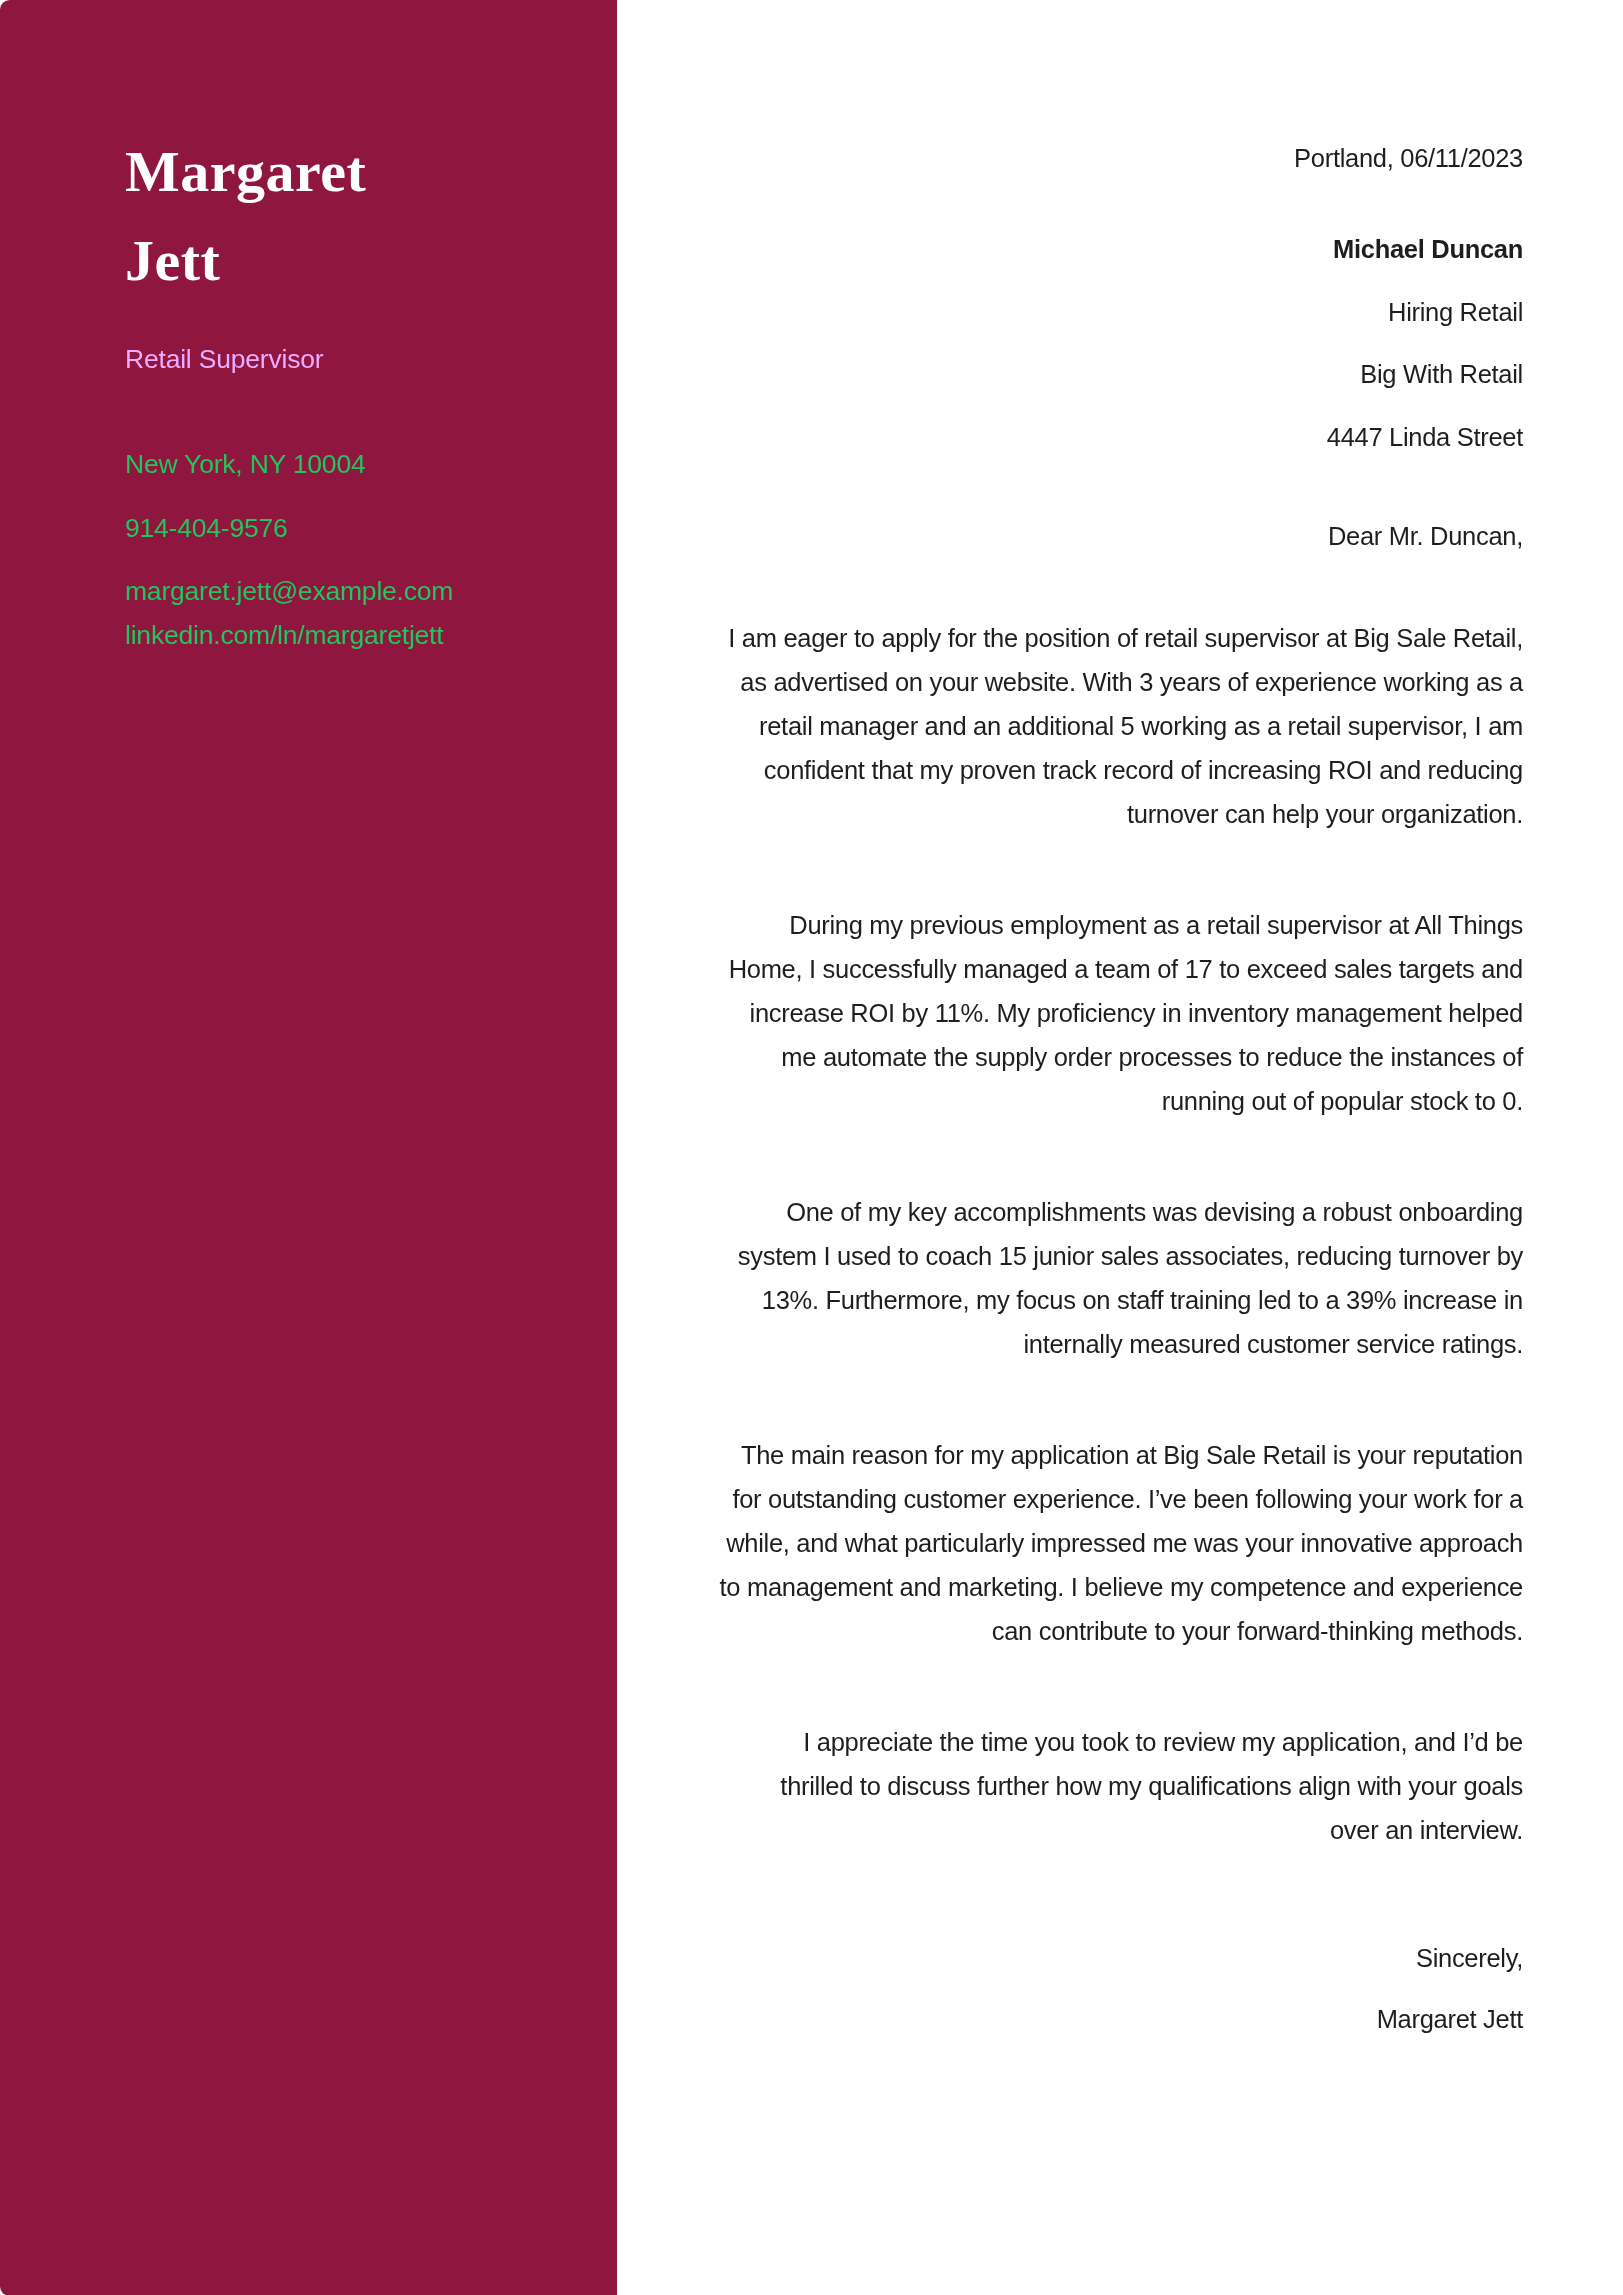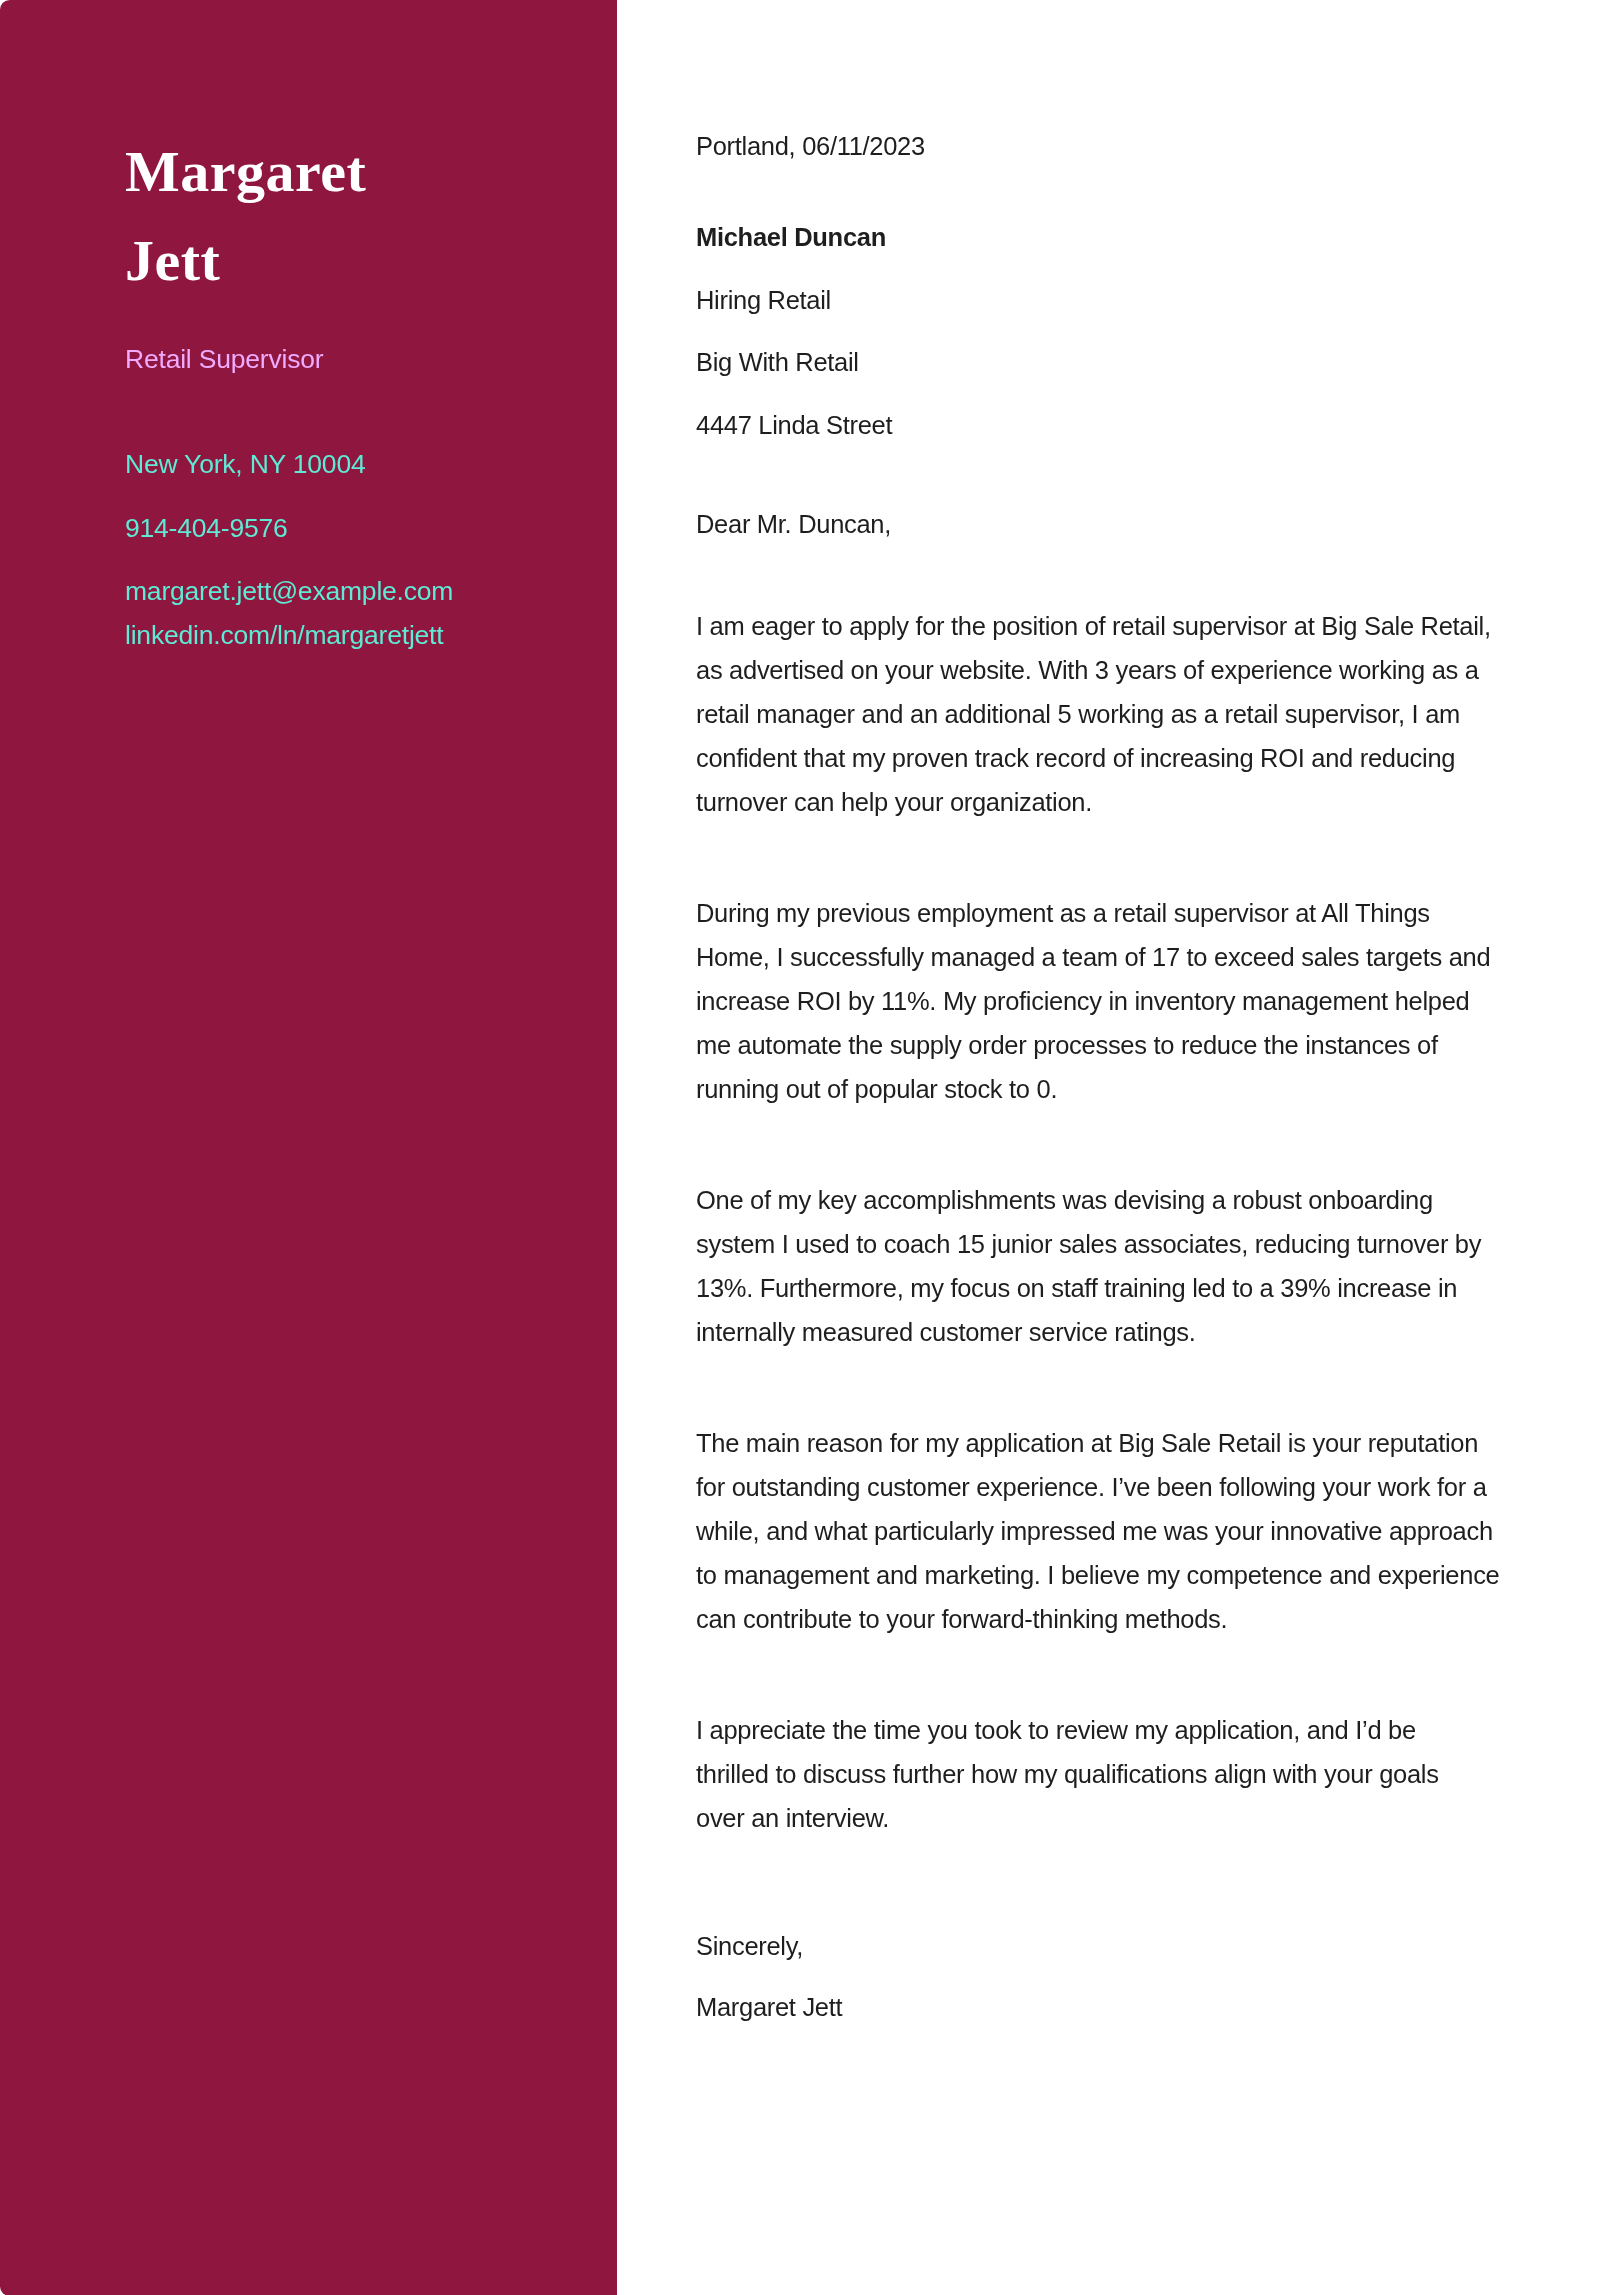--- a/index.html
+++ b/index.html
@@ -32,36 +32,36 @@
     color: #ffffff;
     white-space: pre-line;
   }
   .job-title {
     margin: 32px 0 0 0;
     font-size: 26.5px;
     line-height: 44px;
     letter-spacing: -0.2px;
     color: #f0abfc;
   }
-  .contact { margin-top: 61px; font-size: 26.5px; line-height: 44px; letter-spacing: -0.2px; color: #5eead4; }
+  .contact { margin-top: 61px; font-size: 26.5px; line-height: 44px; letter-spacing: -0.2px; color: #22c55e; }
   .contact p { margin: 0; }
   .contact .gap { margin-top: 19.6px; }
   
   .main {
     position: absolute;
     left: 696px; top: 0;
     width: 839px;
     box-sizing: border-box;
     padding-top: 124px;
     color: #1E1E1E;
     font-size: 25.5px;
     line-height: 44px;
     letter-spacing: -0.3px;
   }
-  .main p { margin: 0; white-space: pre-line; }
+  .main p { margin: 12px; white-space: pre-line; text-align: right; }
   .recipient-name { font-weight: 700; margin-top: 47px !important; }
   .recipient-line { margin-top: 18.6px !important; }
   .salutation { margin-top: 55px !important; }
   .body-para { margin-top: 58px !important; }
   .body-para + .body-para { margin-top: 67px !important; }
   .closing { margin-top: 84px !important; }
   .signature { margin-top: 17.6px !important; }
 </style>
 </head>
 <body>

